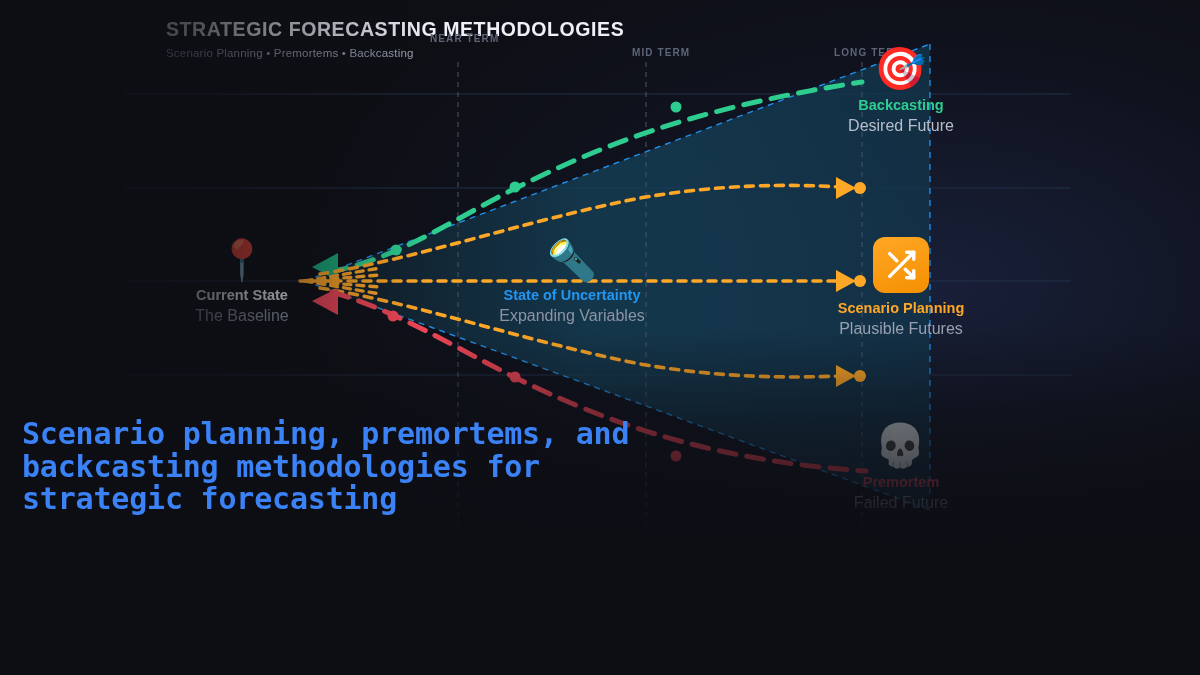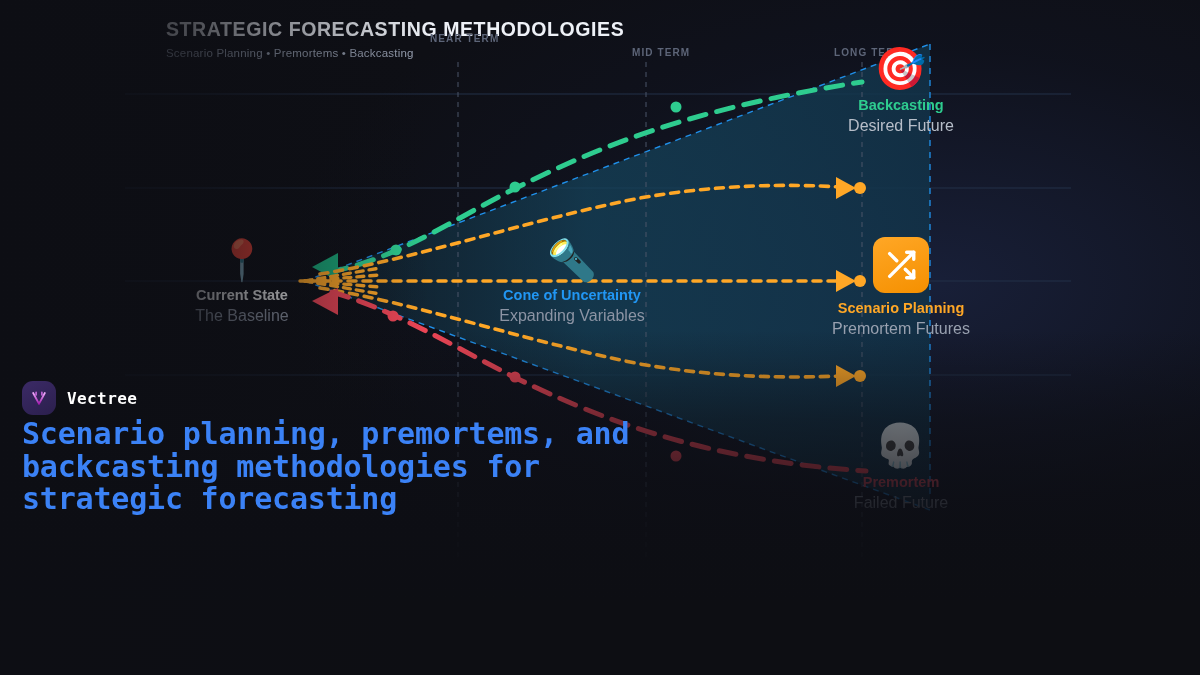--- a/index.html
+++ b/index.html
@@ -218,50 +218,35 @@
     <div class="ic-box">
       <svg width="34" height="34" viewBox="0 0 24 24" fill="none" stroke="#ffffff" stroke-width="2.4" stroke-linecap="round" stroke-linejoin="round">
         <polyline points="16 3 21 3 21 8"></polyline>
         <line x1="4" y1="20" x2="21" y2="3"></line>
         <polyline points="21 16 21 21 16 21"></polyline>
         <line x1="15" y1="15" x2="21" y2="21"></line>
         <line x1="4" y1="4" x2="9" y2="9"></line>
       </svg>
     </div>
     <div class="nm">Scenario Planning</div>
-    <div class="sb">Premortem Futures</div>
+    <div class="sb">Plausible Futures</div>
   </div>
 
   <div class="node" id="node-pre">
     <span class="ic emoji-glyph">💀</span>
     <div class="nm">Premortem</div>
     <div class="sb">Failed Future</div>
   </div>
 
   <div class="node" id="node-cone">
     <span class="ic emoji-glyph">🔦</span>
-    <div class="nm">Cone of Uncertainty</div>
+    <div class="nm">State of Uncertainty</div>
     <div class="sb">Expanding Variables</div>
   </div>
 
   <div class="fade-bottom"></div>
   <div class="fade-left"></div>
 
-  <div class="brand">
-    <div class="brand-mark">
-      <svg width="20" height="20" viewBox="0 0 24 24" fill="none">
-        <path d="M5 6 L12 19 L19 6" stroke="url(#vgradb)" stroke-width="2.2" stroke-linecap="round" stroke-linejoin="round"></path>
-        <path d="M8.5 5 L8.5 8.5 M15.5 5 L15.5 8.5" stroke="#e879f9" stroke-width="1.6" stroke-linecap="round"></path>
-        <defs>
-          <linearGradient id="vgradb" x1="0" y1="0" x2="0" y2="1">
-            <stop offset="0%" stop-color="#f0abfc"></stop>
-            <stop offset="100%" stop-color="#a21caf"></stop>
-          </linearGradient>
-        </defs>
-      </svg>
-    </div>
-    <div class="brand-name">Vectree</div>
-  </div>
 
   <div class="headline">Scenario planning, premortems, and backcasting methodologies for strategic forecasting</div>
 
 
 </div>
 
 </body></html>

